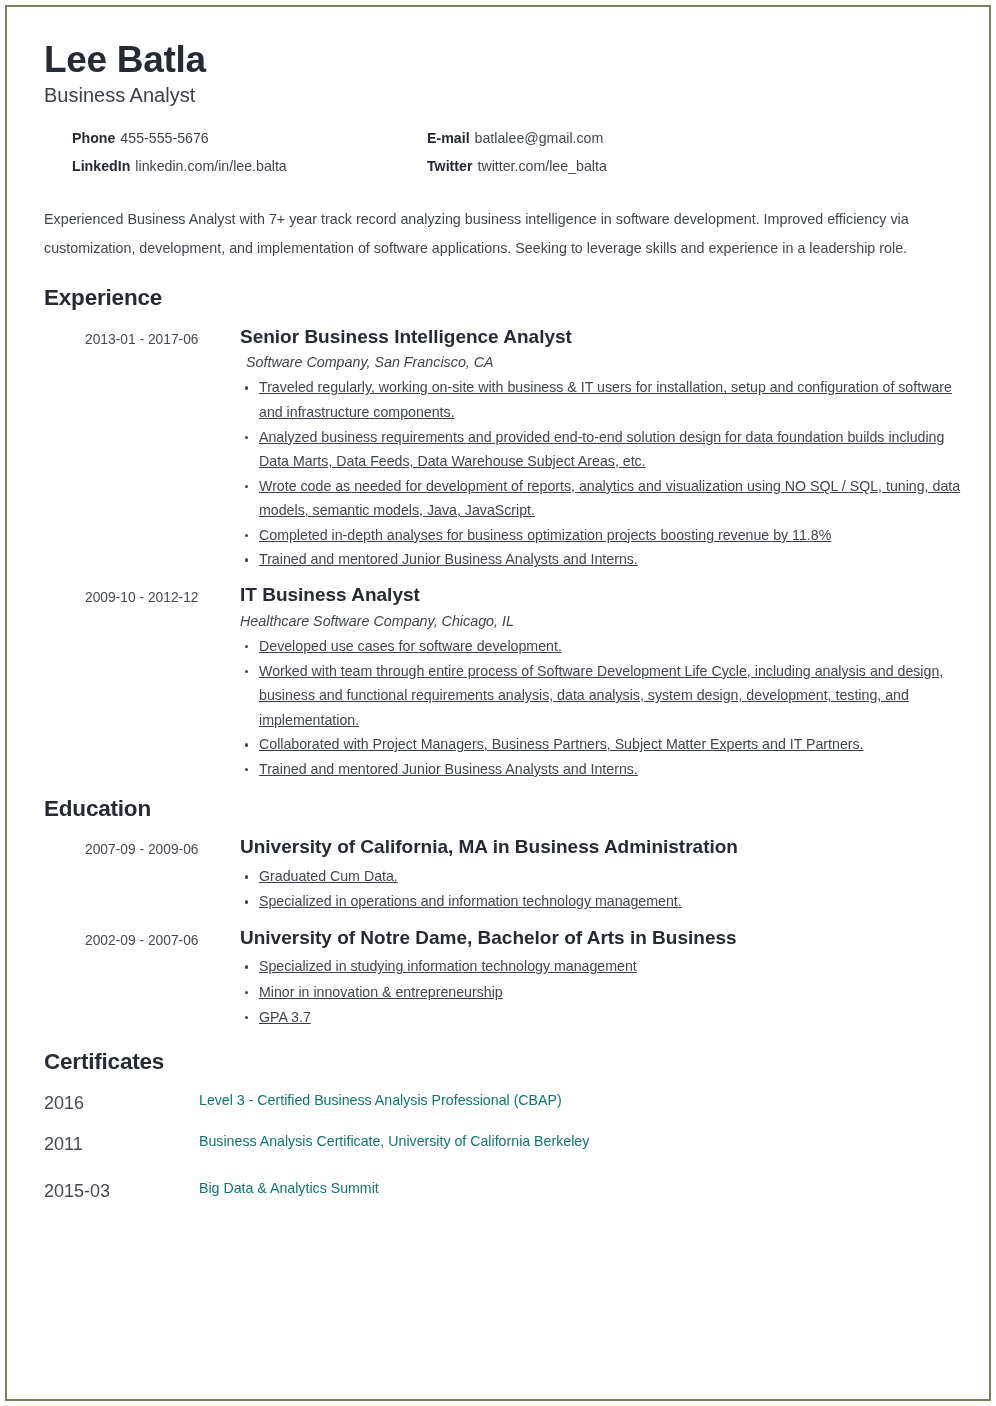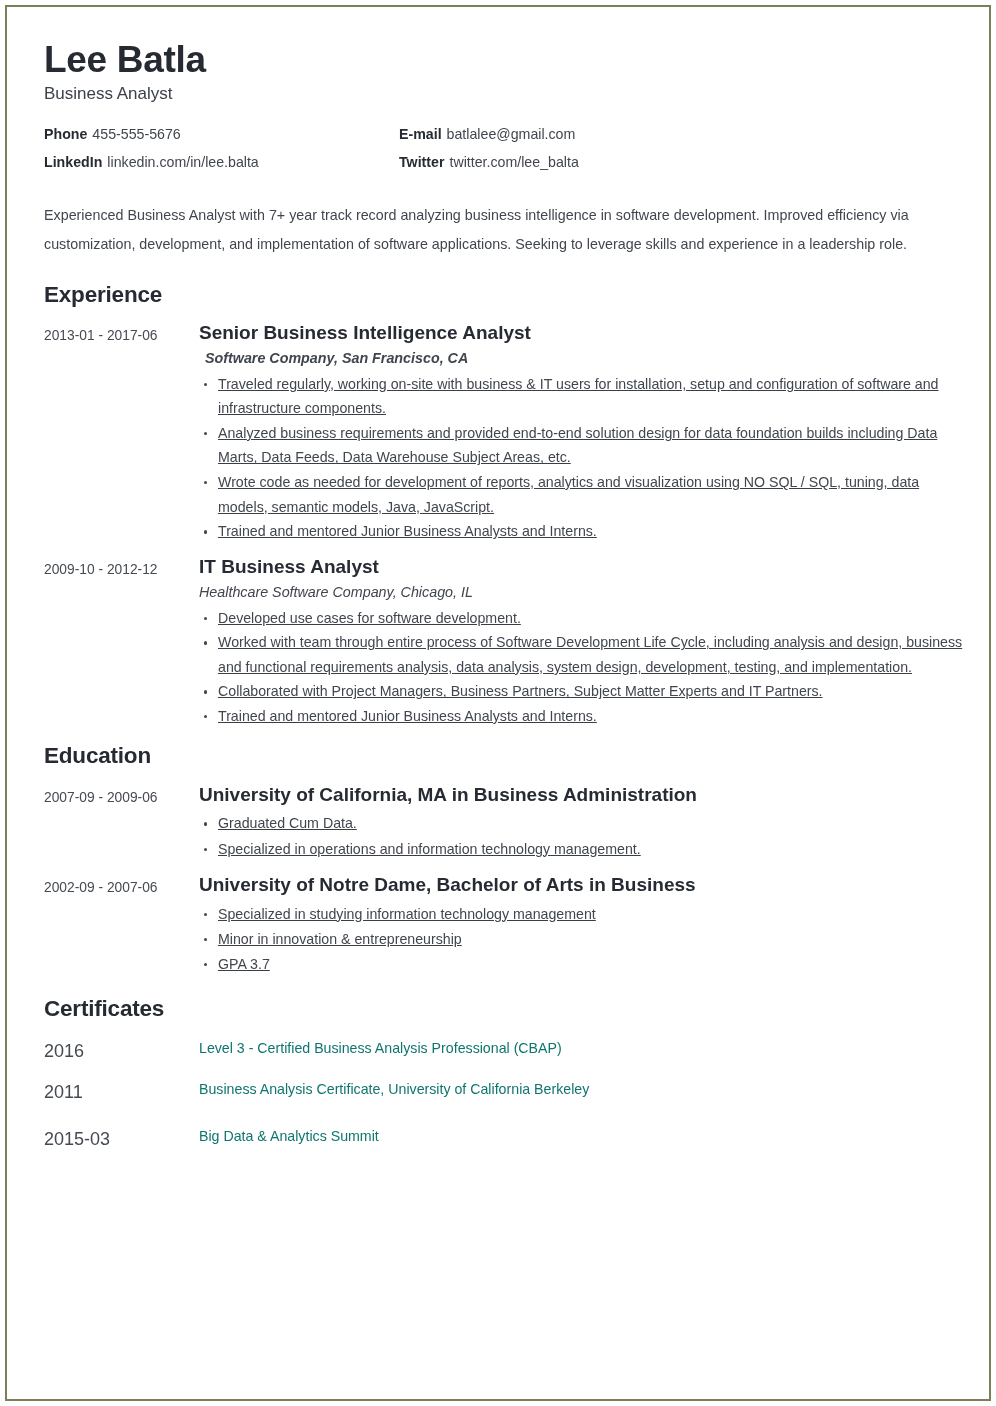--- a/index.html
+++ b/index.html
@@ -36,39 +36,40 @@
   
   .name {
     font-size: 37px;
     font-weight: bold;
     color: #262b33;
     letter-spacing: -0.3px;
     margin: 0 0 1px 0;
     line-height: 1.22;
   }
   .job-title {
-    font-size: 17px;
+    font-size: 20px;
     color: #3b4049;
     font-weight: normal;
     margin: 0 0 22px 0;
     line-height: 1.25;
   }
 
   
   .contacts {
     display: grid;
     grid-template-columns: 355px auto;
     row-gap: 11px;
     margin-bottom: 30px;
   }
   .contact-cell {
     font-size: 14.2px;
     color: #3f444c;
     line-height: 1.2;
     white-space: nowrap;
+    margin-left: 28px;
   }
   .contact-label {
     font-weight: bold;
     color: #262b33;
     margin-right: 5px;
   }
   .contact-value { color: #41464e; }
 
   
   .summary {
@@ -98,38 +99,39 @@
     margin-bottom: 11px;
   }
   .entry:last-child { margin-bottom: 0; }
   .entry-date {
     flex: 0 0 155px;
     width: 155px;
     font-size: 13.8px;
     color: #454a52;
     line-height: 1.55;
     padding-top: 4px;
+    margin-left: 41px;
   }
   .entry-body { flex: 1 1 auto; min-width: 0; }
 
   .entry-title {
     font-size: 19px;
     font-weight: bold;
     color: #262b33;
     line-height: 1.3;
     margin: 0 0 4px 0;
   }
   .entry-subtitle {
     font-size: 14.3px;
     font-style: italic;
     color: #41464e;
     line-height: 1.35;
     margin: 0 0 3px 0;
   }
-  .entry-subtitle.indented { padding-left: 6px; font-weight: bold; }
+  .entry-subtitle.indented { padding-left: 6px; }
 
   
   ul.bullets {
     list-style: none;
     margin: 0;
     padding: 0;
     text-decoration: underline;
   }
   ul.bullets li {
     position: relative;
@@ -210,20 +212,21 @@
 
       <div class="entry">
         <div class="entry-date">2013-01 - 2017-06</div>
         <div class="entry-body">
           <div class="entry-title">Senior Business Intelligence Analyst</div>
           <div class="entry-subtitle indented">Software Company, San Francisco, CA</div>
           <ul class="bullets">
             <li>Traveled regularly, working on-site with business &amp; IT users for installation, setup and configuration of software and infrastructure components.</li>
             <li>Analyzed business requirements and provided end-to-end solution design for data foundation builds including Data Marts, Data Feeds, Data Warehouse Subject Areas, etc.</li>
             <li>Wrote code as needed for development of reports, analytics and visualization using NO SQL / SQL, tuning, data models, semantic models, Java, JavaScript.</li>
+            <li>Completed in-depth analyses for business optimization projects boosting revenue by 11.8%</li>
             <li>Trained and mentored Junior Business Analysts and Interns.</li>
           </ul>
         </div>
       </div>
 
       <div class="entry">
         <div class="entry-date">2009-10 - 2012-12</div>
         <div class="entry-body">
           <div class="entry-title">IT Business Analyst</div>
           <div class="entry-subtitle">Healthcare Software Company, Chicago, IL</div>

